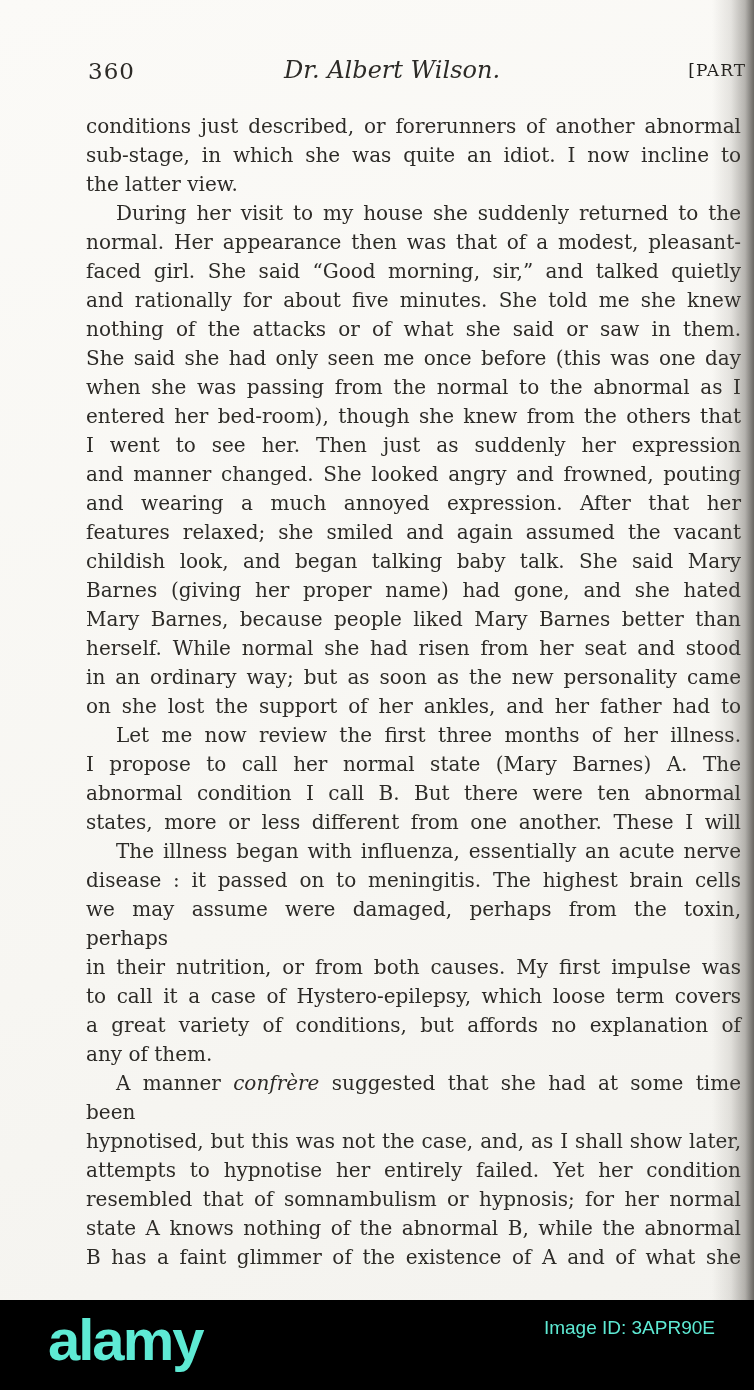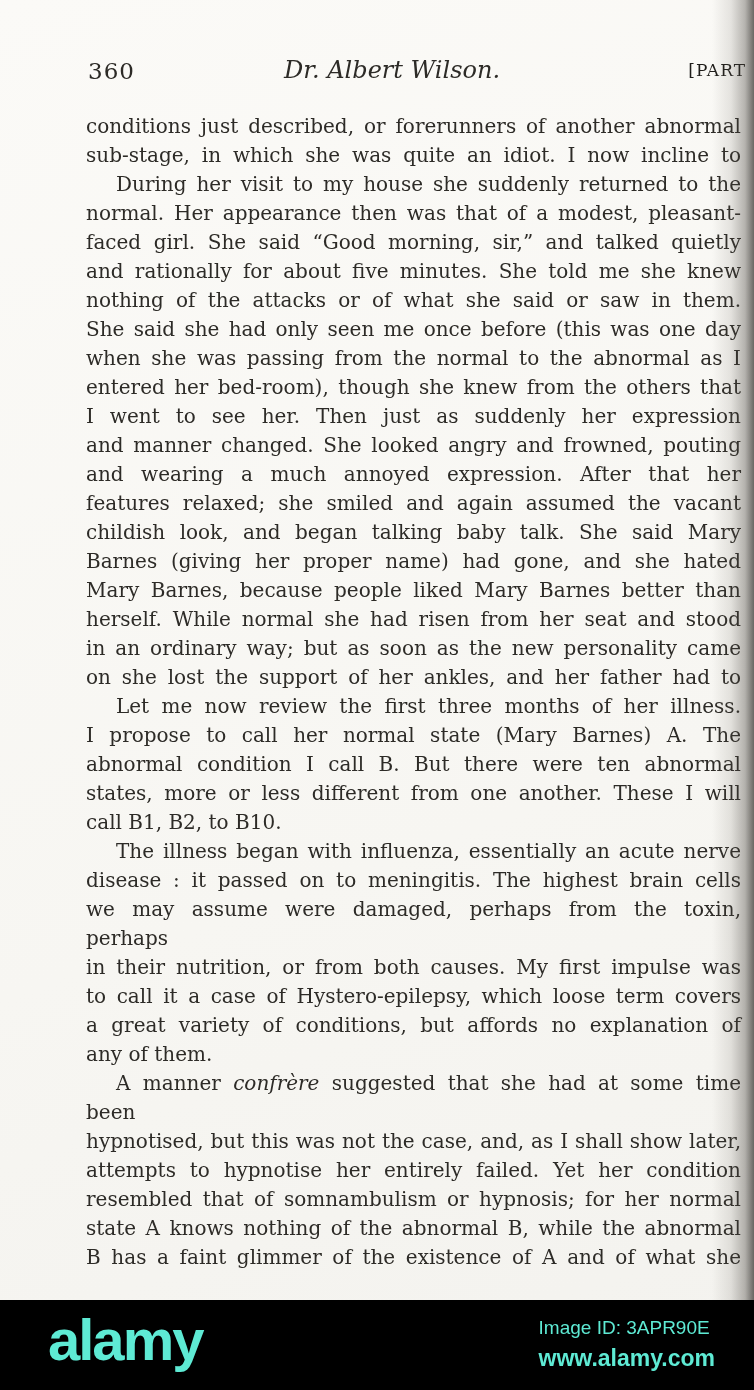--- a/index.html
+++ b/index.html
@@ -107,20 +107,21 @@
   <div class="scan-header">
     <span class="page-number">360</span>
     <span class="running-title">Dr. Albert Wilson.</span>
     <span class="part-marker">[PART</span>
   </div>
 
   <div class="page-body">
       <div>
         <div class="line"><span>conditions just described, or forerunners of another abnormal</span></div>
         <div class="line"><span>sub-stage, in which she was quite an idiot.  I now incline to</span></div>
+        <div class="line short"><span>the latter view.</span></div>
       </div>
       <div>
         <div class="line indent"><span>During her visit to my house she suddenly returned to the</span></div>
         <div class="line"><span>normal.  Her appearance then was that of a modest, pleasant-</span></div>
         <div class="line"><span>faced girl.  She said “Good morning, sir,” and talked quietly</span></div>
         <div class="line"><span>and rationally for about five minutes.  She told me she knew</span></div>
         <div class="line"><span>nothing of the attacks or of what she said or saw in them.</span></div>
         <div class="line"><span>She said she had only seen me once before (this was one day</span></div>
         <div class="line"><span>when she was passing from the normal to the abnormal as I</span></div>
         <div class="line"><span>entered her bed-room), though she knew from the others that</span></div>
@@ -133,21 +134,20 @@
         <div class="line"><span>Mary Barnes, because people liked Mary Barnes better than</span></div>
         <div class="line"><span>herself.  While normal she had risen from her seat and stood</span></div>
         <div class="line"><span>in an ordinary way; but as soon as the new personality came</span></div>
         <div class="line"><span>on she lost the support of her ankles, and her father had to</span></div>
       </div>
       <div>
         <div class="line indent"><span>Let me now review the first three months of her illness.</span></div>
         <div class="line"><span>I propose to call her normal state (Mary Barnes) A.  The</span></div>
         <div class="line"><span>abnormal condition I call B.  But there were ten abnormal</span></div>
         <div class="line"><span>states, more or less different from one another.  These I will</span></div>
-        <div class="line short"><span>call B1, B2, to B10.</span></div>
       </div>
       <div>
         <div class="line indent"><span>The illness began with influenza, essentially an acute nerve</span></div>
         <div class="line"><span>disease : it passed on to meningitis.  The highest brain cells</span></div>
         <div class="line"><span>we may assume were damaged, perhaps from the toxin, perhaps</span></div>
         <div class="line"><span>in their nutrition, or from both causes.  My first impulse was</span></div>
         <div class="line"><span>to call it a case of Hystero-epilepsy, which loose term covers</span></div>
         <div class="line"><span>a great variety of conditions, but affords no explanation of</span></div>
         <div class="line short"><span>any of them.</span></div>
       </div>
@@ -160,17 +160,16 @@
         <div class="line"><span>B has a faint glimmer of the existence of A and of what she</span></div>
       </div>
     </div>
 
   <div class="gutter-shadow"></div>
 
   <div class="alamy-bar">
     <span class="alamy-logo">alamy</span>
     <div class="bar-right">
       <div class="image-id">Image ID: 3APR90E</div>
-      <div class="alamy-url">www.alamy.com</div>
     </div>
   </div>
 
 </div>
 
 </body></html>

